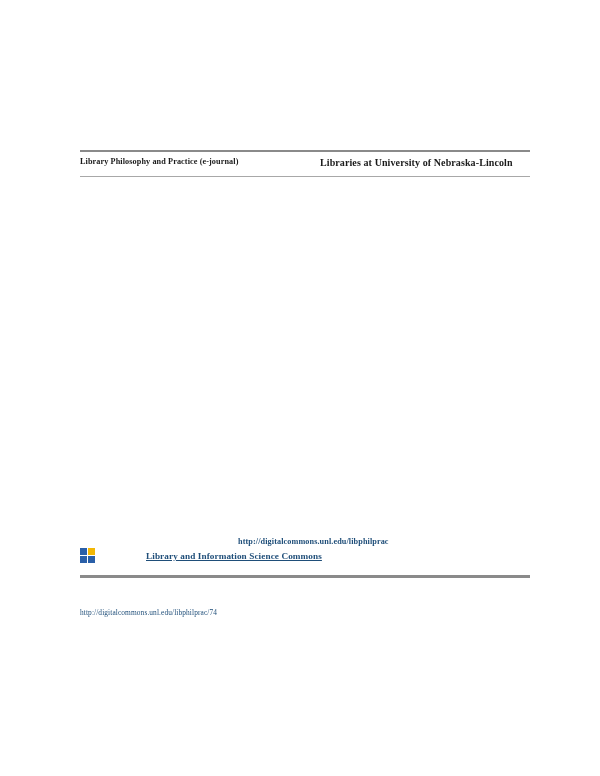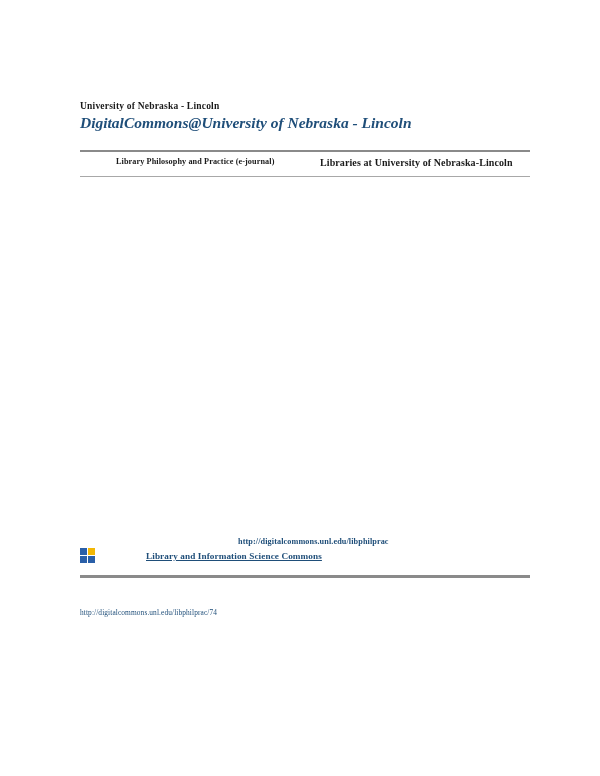--- a/index.html
+++ b/index.html
@@ -65,21 +65,20 @@
   }
   .nav-left {
     position: absolute;
     left: 0;
     top: 0;
     font-size: 8.2px;
     font-weight: bold;
     color: #1a1a1a;
     white-space: nowrap;
     letter-spacing: 0.1px;
-    margin-left: 36px;
   }
   .nav-right {
     position: absolute;
     left: 240px;
     top: 0;
     font-size: 10px;
     font-weight: bold;
     color: #1a1a1a;
     white-space: nowrap;
     letter-spacing: 0.1px;
@@ -165,24 +164,20 @@
     color: #1f4e79;
     white-space: nowrap;
     letter-spacing: 0.1px;
   }
 </style>
 </head>
 <body>
 
 <div class="page">
 
-  <div class="header">
-    <div class="institution">University of Nebraska - Lincoln</div>
-    <div class="masthead">DigitalCommons@University of Nebraska - Lincoln</div>
-  </div>
 
   <div class="rule-top"></div>
 
   <div class="navrow">
     <div class="nav-left">Library Philosophy and Practice (e-journal)</div>
     <div class="nav-right">Libraries at University of Nebraska-Lincoln</div>
   </div>
 
   <div class="rule-under-nav"></div>
 

